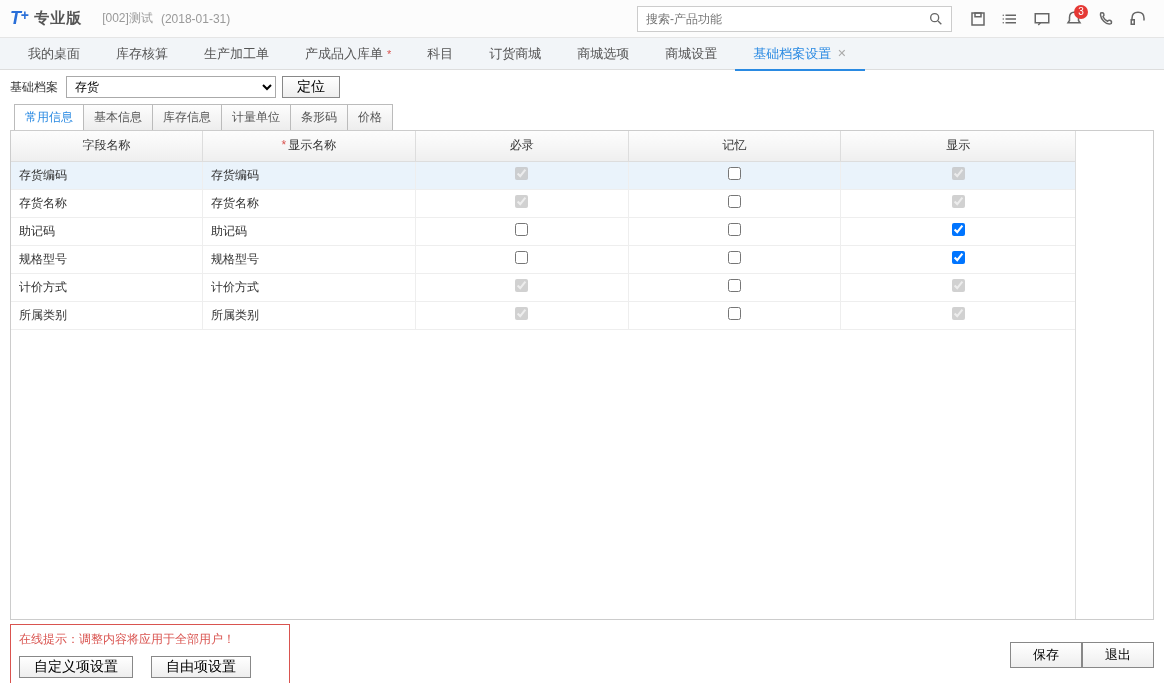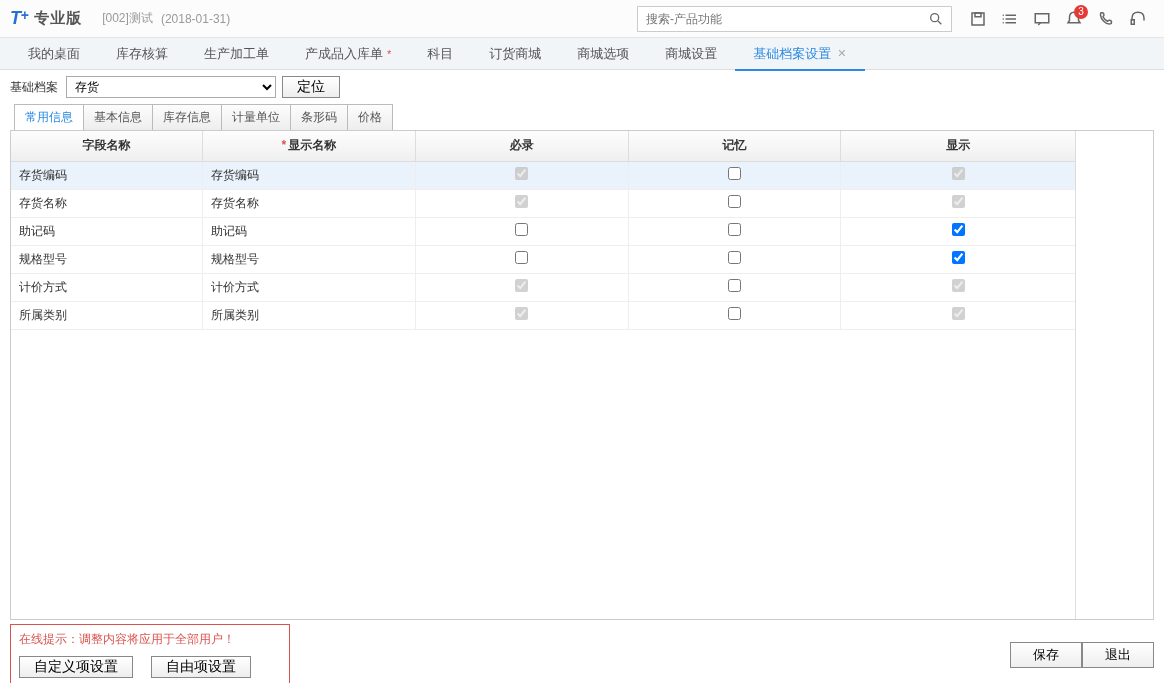--- a/index.html
+++ b/index.html
@@ -37,21 +37,21 @@
 .btn.big { height: 26px; padding: 0 22px; font-size: 13px;}
 
 
 .subtabs { display: flex; align-items: flex-start; padding: 0 14px; }
 .subtab { padding: 4px 10px; border: 1px solid #bbb; border-bottom: none; background: linear-gradient(#fdfdfd,#ededed); color: #555; cursor: pointer; margin-right: -1px; font-size:12px;}
 .subtab.active { color: #2a8ae2; background: #fff; position: relative; z-index: 2; }
 
 
 .table-wrap { margin: 0 10px; border: 1px solid #ccc; height: 490px; display:flex; flex-direction:column; background:#fff;}
 table { width: 100%; border-collapse: collapse; table-layout: fixed; }
-thead th { background: linear-gradient(#fdfdfd,#efefef); border: 1px solid #ddd; height: 30px; font-weight: bold; color: #333; font-size:12px; border-top:none;}
+thead th { background: linear-gradient(#fdfdfd,#efefef); border: 1px solid #ddd; height: 30px; font-weight: normal; color: #333; font-size:12px; border-top:none;}
 thead th:first-child{border-left:none;}
 thead th:last-child{border-right:none;}
 thead th .req { color: #d9534f; margin-right: 2px;}
 tbody td { border: 1px solid #eee; height: 28px; padding: 0 8px; font-size:12px; border-left:none;}
 tbody td:last-child{border-right:none;}
 tbody tr.sel td { background: #eaf3fb; }
 td.center { text-align: center; }
 .right-gap { width: 78px; background:#fff; border-left:1px solid #ddd;}
 .table-inner{display:flex; flex:1;}
 .table-col{flex:1; overflow:hidden;}

